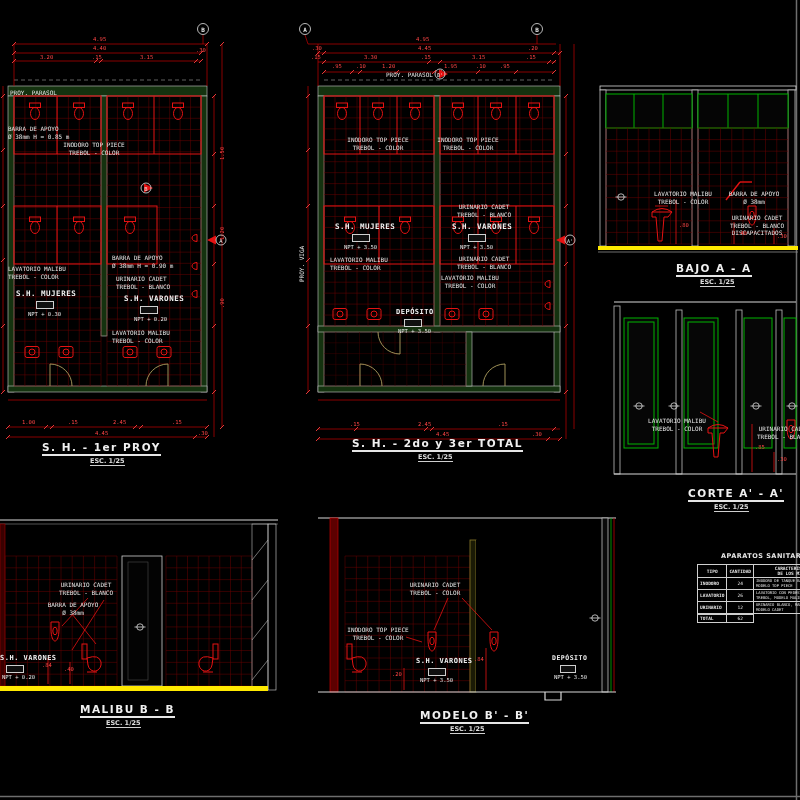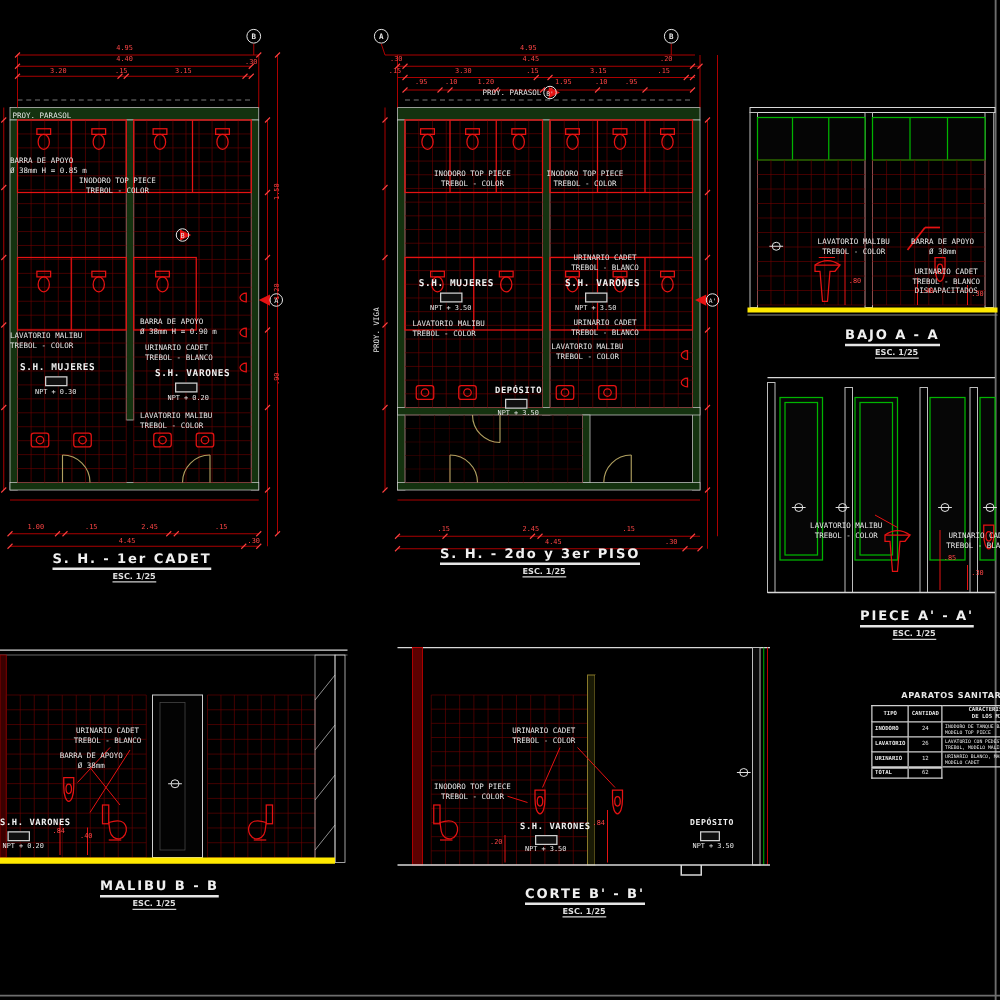--- a/index.html
+++ b/index.html
@@ -757,21 +757,21 @@
 <div class="npt" style="left:28px;top:311px">NPT + 0.30</div>
 <div class="lbl left" style="left:112px;top:254px">BARRA DE APOYO
 Ø 38mm   H = 0.90 m</div>
 <div class="lbl left" style="left:116px;top:275px">URINARIO CADET
 TREBOL  -  BLANCO</div>
 <div class="room" style="left:124px;top:294px">S.H. VARONES</div>
 <div class="tagbox" style="left:140px;top:306px"></div>
 <div class="npt" style="left:134px;top:316px">NPT + 0.20</div>
 <div class="lbl left" style="left:112px;top:329px">LAVATORIO MALIBU
 TREBOL  -  COLOR</div>
-<div class="ttl" style="left:42px;top:441px">S. H. - 1er CADET</div>
+<div class="ttl" style="left:42px;top:441px">S. H. - 1er PROY</div>
 <div class="scl" style="left:90px;top:457px">ESC. 1/25</div>
 
 <span class="dim" style="left:93px;top:36px">4.95</span>
 <span class="dim" style="left:93px;top:45px">4.40</span>
 <span class="dim" style="left:40px;top:54px">3.20</span>
 <span class="dim" style="left:92px;top:54px">.15</span>
 <span class="dim" style="left:140px;top:54px">3.15</span>
 <span class="dim" style="left:196px;top:47px">.30</span>
 <span class="dim" style="left:22px;top:419px">1.00</span>
 <span class="dim" style="left:68px;top:419px">.15</span>
@@ -799,21 +799,21 @@
 <div class="tagbox" style="left:468px;top:234px"></div>
 <div class="npt" style="left:460px;top:244px">NPT + 3.50</div>
 <div class="lbl" style="left:448px;top:255px;width:72px">URINARIO CADET
 TREBOL  -  BLANCO</div>
 <div class="lbl" style="left:434px;top:274px;width:72px">LAVATORIO MALIBU
 TREBOL  -  COLOR</div>
 <div class="room" style="left:396px;top:308px;font-size:7px">DEPÓSITO</div>
 <div class="tagbox" style="left:404px;top:319px"></div>
 <div class="npt" style="left:398px;top:328px">NPT + 3.50</div>
 <div class="lbl left vtxt" style="left:298px;top:282px">PROY. VIGA</div>
-<div class="ttl" style="left:352px;top:437px">S. H. - 2do y 3er PISO</div>
+<div class="ttl" style="left:352px;top:437px">S. H. - 2do y 3er TOTAL</div>
 <div class="scl" style="left:418px;top:453px">ESC. 1/25</div>
 
 <span class="dim" style="left:416px;top:36px">4.95</span>
 <span class="dim" style="left:312px;top:45px">.30</span>
 <span class="dim" style="left:418px;top:45px">4.45</span>
 <span class="dim" style="left:528px;top:45px">.20</span>
 <span class="dim" style="left:311px;top:54px">.15</span>
 <span class="dim" style="left:364px;top:54px">3.30</span>
 <span class="dim" style="left:421px;top:54px">.15</span>
 <span class="dim" style="left:472px;top:54px">3.15</span>
@@ -842,21 +842,21 @@
 <span class="dim" style="left:777px;top:233px">.30</span>
 <div class="ttl" style="left:676px;top:262px">BAJO  A - A</div>
 <div class="scl" style="left:700px;top:278px">ESC. 1/25</div>
 
 <div class="lbl" style="left:642px;top:417px;width:70px">LAVATORIO MALIBU
 TREBOL  -  COLOR</div>
 <div class="lbl" style="left:752px;top:425px;width:64px">URINARIO CADET
 TREBOL  -  BLANCO</div>
 <span class="dim" style="left:755px;top:444px">.85</span>
 <span class="dim" style="left:777px;top:456px">.30</span>
-<div class="ttl" style="left:688px;top:487px">PIECE  A' - A'</div>
+<div class="ttl" style="left:688px;top:487px">CORTE  A' - A'</div>
 <div class="scl" style="left:714px;top:503px">ESC. 1/25</div>
 
 <div class="lbl" style="left:54px;top:581px;width:64px">URINARIO CADET
 TREBOL  -  BLANCO</div>
 <div class="lbl" style="left:44px;top:601px;width:58px">BARRA DE APOYO
 Ø 38mm</div>
 <div class="room" style="left:0px;top:654px;font-size:7px">S.H. VARONES</div>
 <div class="tagbox" style="left:6px;top:665px"></div>
 <div class="npt" style="left:2px;top:674px">NPT + 0.20</div>
 <span class="dim" style="left:42px;top:662px">.84</span>
@@ -869,21 +869,21 @@
 <div class="lbl" style="left:344px;top:626px;width:68px">INODORO TOP PIECE
 TREBOL  -  COLOR</div>
 <div class="room" style="left:416px;top:657px;font-size:7px">S.H. VARONES</div>
 <div class="tagbox" style="left:428px;top:668px"></div>
 <div class="npt" style="left:420px;top:677px">NPT + 3.50</div>
 <div class="room" style="left:552px;top:654px;font-size:6.5px">DEPÓSITO</div>
 <div class="tagbox" style="left:560px;top:665px;width:14px"></div>
 <div class="npt" style="left:554px;top:674px">NPT + 3.50</div>
 <span class="dim" style="left:392px;top:671px">.20</span>
 <span class="dim" style="left:474px;top:656px">.84</span>
-<div class="ttl" style="left:420px;top:709px">CORTE  B' - B'</div>
+<div class="ttl" style="left:420px;top:709px">MODELO  B' - B'</div>
 <div class="scl" style="left:450px;top:725px">ESC. 1/25</div>
 
 <div class="sani">
   <div class="sani-title">APARATOS SANITARIOS</div>
   <table>
     <tbody>
           <tr>
       <th>TIPO</th>
       <th>CANTIDAD</th>
       <th>CARACTERISTICAS

